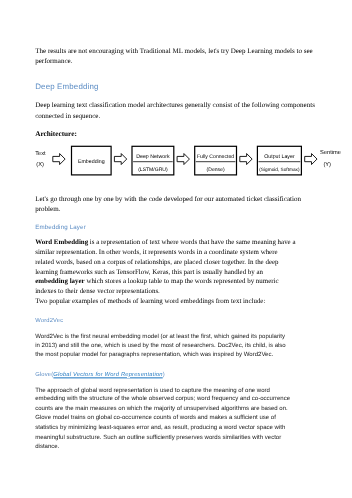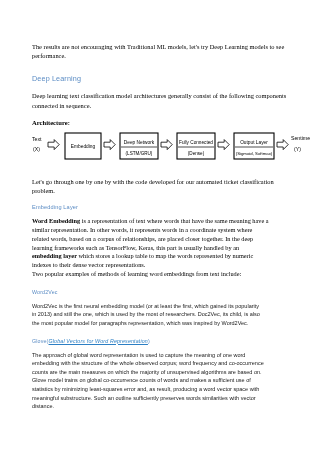--- a/index.html
+++ b/index.html
@@ -115,21 +115,21 @@
 </style>
 </head>
 <body>
 
 <div class="page">
 
   <p class="para-serif">The results are not encouraging with Traditional ML models, let's try Deep Learning models to see performance.</p>
 
   <div class="spacer-sm"></div>
 
-  <h2 class="heading-blue">Deep Learning</h2>
+  <h2 class="heading-blue">Deep Embedding</h2>
 
   <p class="para-serif">Deep learning text classification model architectures generally consist of the following components connected in sequence.</p>
 
   <p class="heading-bold-serif">Architecture:</p>
 
   <div class="diagram">
     <svg width="282" height="36" viewBox="0 0 282 36" xmlns="http://www.w3.org/2000/svg">
       <defs>
         <g id="blockarrow">
           <path d="M0,3.2 L6.2,3.2 L6.2,0.6 L11.2,5.6 L6.2,10.6 L6.2,8.0 L0,8.0 Z" fill="#ffffff" stroke="#000000" stroke-width="0.8"></path>

